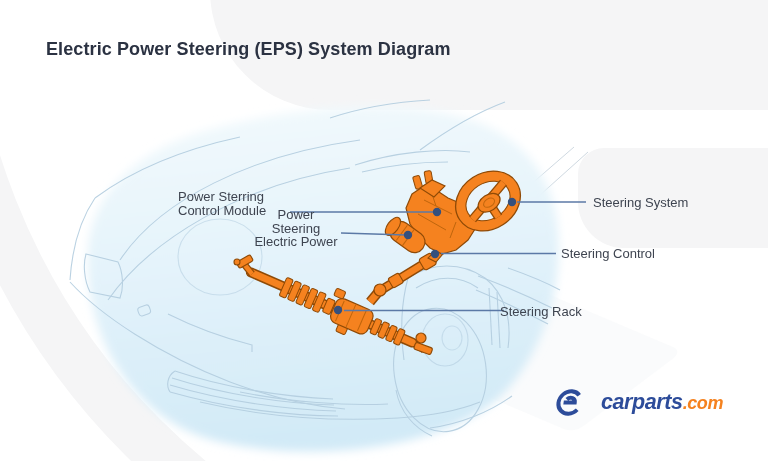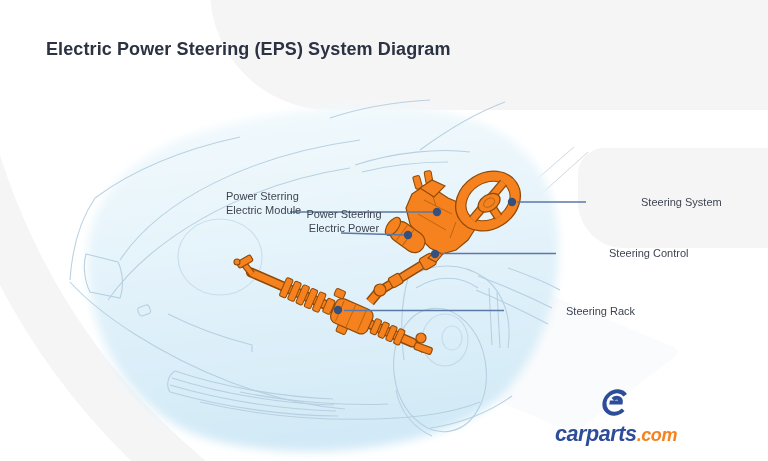--- a/index.html
+++ b/index.html
@@ -11,23 +11,23 @@
   .bg-right{position:absolute;left:578px;top:148px;width:200px;height:100px;
             background:#f5f5f6;border-radius:26px 0 0 46px;z-index:1;}
   .bg-ring{position:absolute;left:-80px;top:-740px;width:1300px;height:1300px;
            border:50px solid #f5f5f6;border-radius:50%;background:transparent;z-index:1;}
   .bg-sheen{position:absolute;left:465px;top:300px;width:170px;height:118px;
             background:#f6f7f9;opacity:.5;transform:rotate(23deg) skewX(-30deg);
             border-radius:10px;z-index:1;}
   .title{position:absolute;left:46px;top:39px;margin:0;font-size:18px;font-weight:700;
          color:#2B3242;letter-spacing:.1px;z-index:5;}
   .art{position:absolute;left:0;top:0;z-index:3;}
-  .lbl{position:absolute;font-size:11px;line-height:13.5px;color:#3E4450;z-index:5;white-space:nowrap;margin-left:48px;}
+  .lbl{position:absolute;font-size:13px;line-height:13.5px;color:#3E4450;z-index:5;white-space:nowrap;}
   .lbl-center{text-align:center;white-space:normal;}
-  .logo{position:absolute;left:555px;top:387px;display:flex;align-items:center;gap:4px;z-index:5;flex-direction:column;}
+  .logo{position:absolute;left:555px;top:387px;display:flex;align-items:center;gap:15px;z-index:5;}
   .logo-text{display:flex;align-items:baseline;font-style:italic;font-weight:800;letter-spacing:-.4px;}
   .logo-brand{font-size:21.5px;color:#2D4C9A;}
   .logo-suffix{font-size:18px;color:#F5821F;}
 </style>
 </head>
 <body>
 
 <div class="stage">
 
   <div class="bg-top"></div>
@@ -214,33 +214,33 @@
       <circle cx="437" cy="212" r="4.2"></circle>
       <circle cx="408" cy="235" r="4.2"></circle>
       <circle cx="512" cy="202" r="4.2"></circle>
       <circle cx="435" cy="254" r="4.2"></circle>
       <circle cx="338" cy="310" r="4.2"></circle>
     </g>
   </svg>
 
   <div class="lbl" style="left:178px;top:190px;">
     <div>Power Sterring</div>
-    <div>Electric Module</div>
+    <div>Control Module</div>
   </div>
 
   <div class="lbl lbl-center" style="left:253px;top:208px;width:86px;">
     <div>Power Steering</div>
     <div>Electric Power</div>
   </div>
 
   <div class="lbl" style="left:593px;top:196px;">Steering System</div>
 
   <div class="lbl" style="left:561px;top:247px;">Steering Control</div>
 
-  <div class="lbl" style="left:518px;top:305px;">Steering Rack</div>
+  <div class="lbl" style="left:500px;top:305px;">Steering Rack</div>
 
   <div class="logo">
     <svg width="31" height="31" viewBox="0 0 36 36">
       <g transform="skewX(-8)" stroke="#2D4C9A" stroke-width="4.6" fill="none">
         <path d="M 29.5 9.6 A 13 13 0 1 0 29.5 26.4"></path>
         <path d="M 12.5 18 L 25.5 18 A 5.5 5.5 0 0 0 15.8 14.4"></path>
       </g>
     </svg>
     <div class="logo-text">
       <span class="logo-brand">carparts</span>

